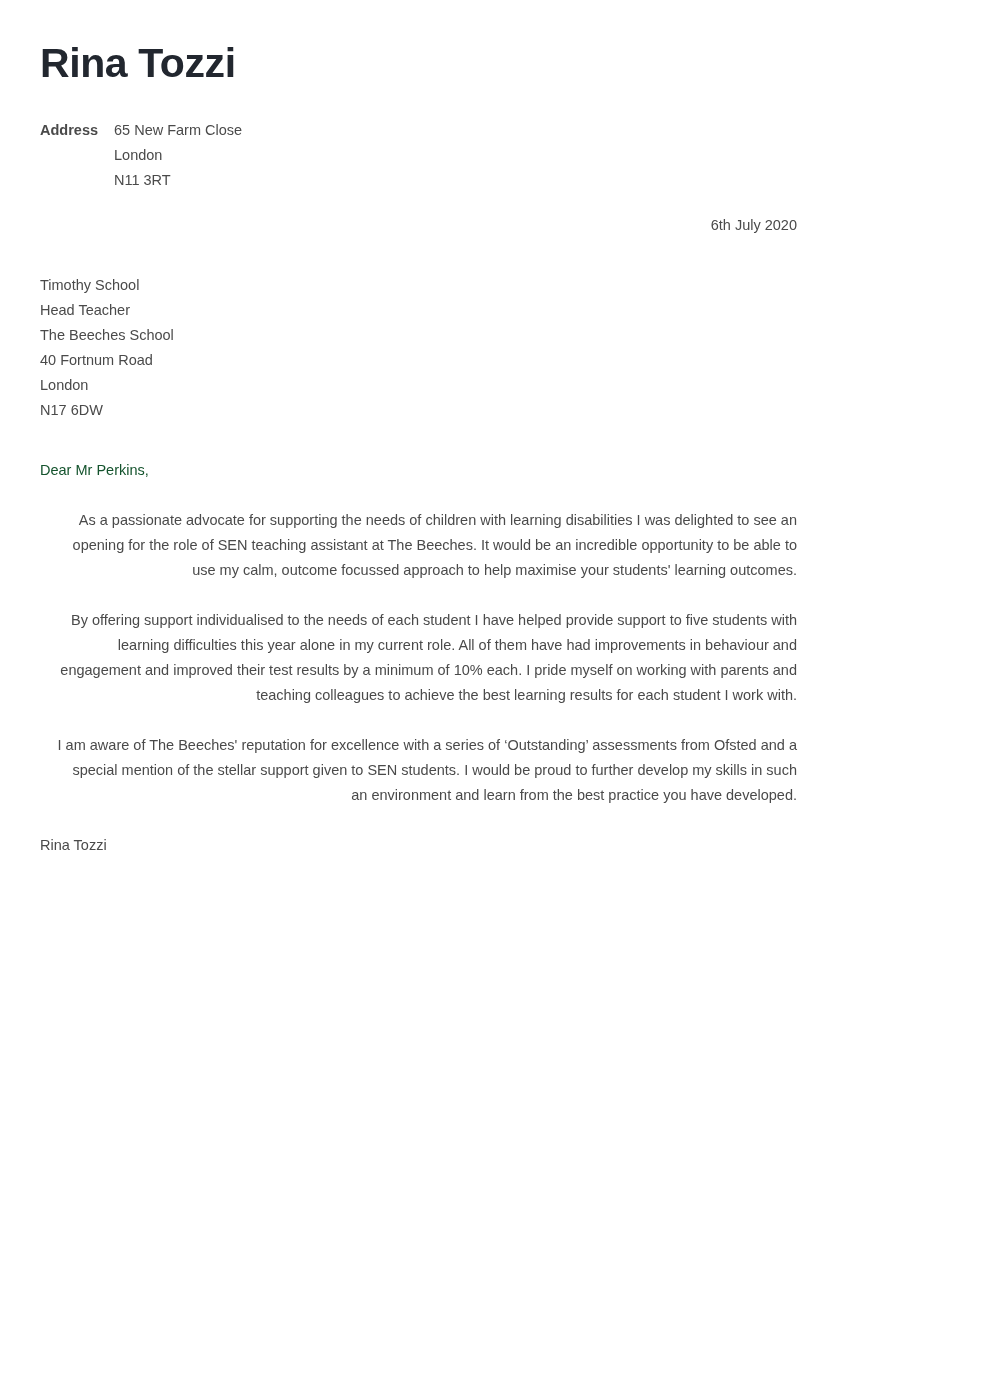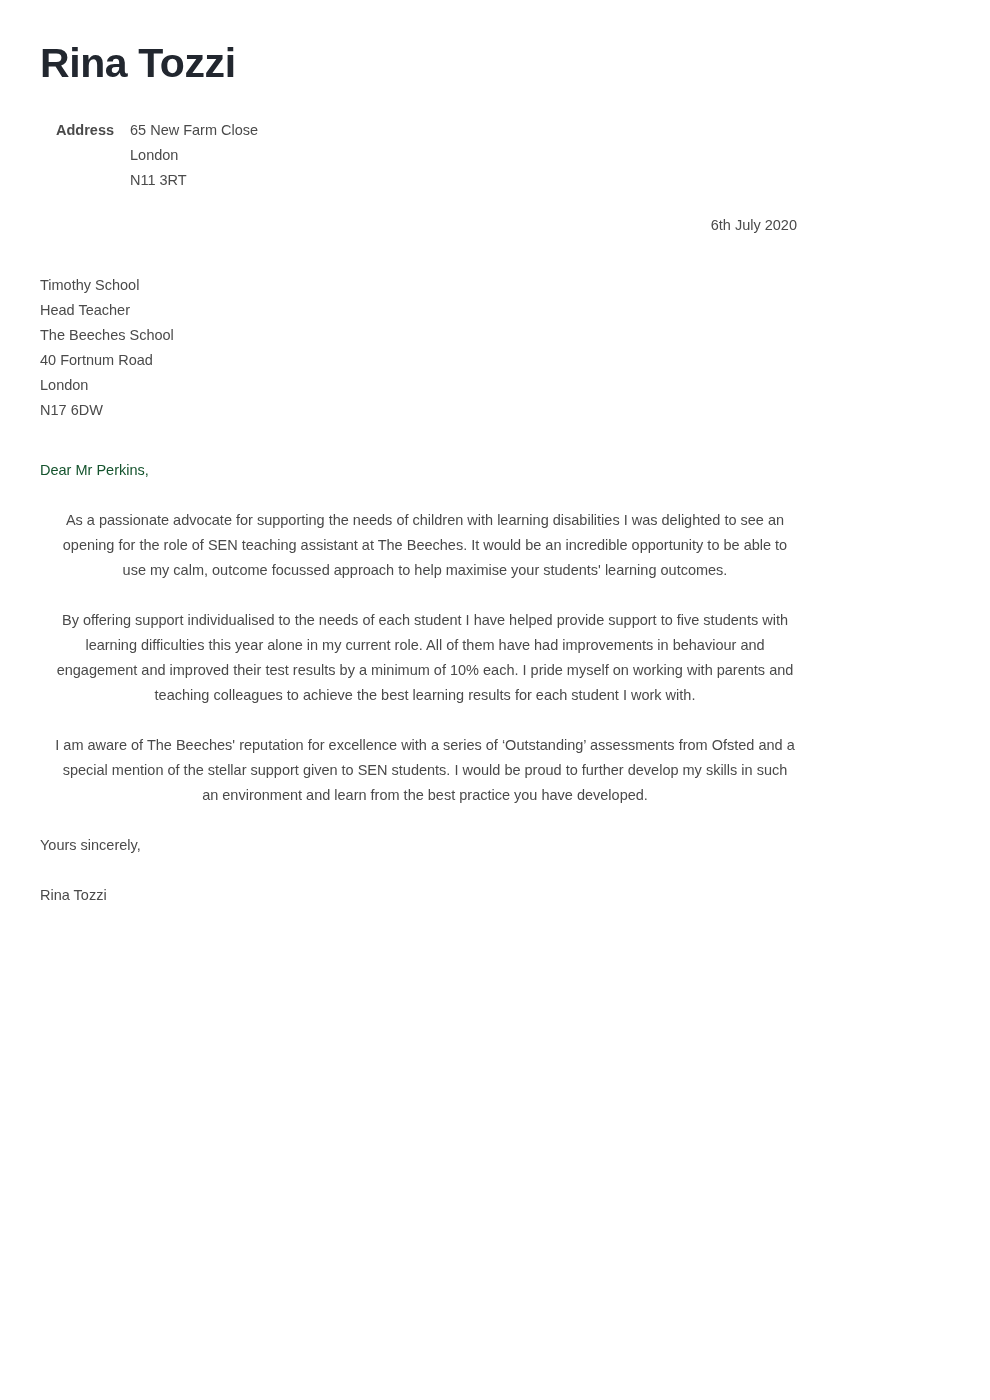--- a/index.html
+++ b/index.html
@@ -33,21 +33,21 @@
     font-size: 41px;
     line-height: 1.15;
     font-weight: bold;
     color: #22272f;
     letter-spacing: -0.4px;
     margin: 0 0 31px 0;
   }
 
   .contact-table {
     border-collapse: collapse;
-    margin: 16px;
+    margin: 0;
   }
   .contact-table td {
     padding: 0;
     font-size: 14.5px;
     line-height: 25px;
     vertical-align: top;
     color: #4a4a4a;
   }
   .contact-label {
     font-weight: bold;
@@ -89,21 +89,21 @@
     font-size: 14.5px;
     line-height: 25px;
     color: #14532d;
     margin: 0 0 25px 0;
   }
   .body-paragraph {
     font-size: 14.5px;
     line-height: 25px;
     color: #4a4a4a;
     margin: 0 0 25px 13px;
-    text-align: center;
+    text-align: right;
   }
   .closing {
     font-size: 14.5px;
     line-height: 25px;
     color: #4a4a4a;
     margin: 0;
   }
   .signature {
     font-size: 14.5px;
     line-height: 25px;
@@ -151,18 +151,17 @@
   <div class="letter-body">
     <p class="salutation">Dear Mr Perkins,</p>
 
     <p class="body-paragraph">As a passionate advocate for supporting the needs of children with learning disabilities I was delighted to see an opening for the role of SEN teaching assistant at The Beeches. It would be an incredible opportunity to be able to use my calm, outcome focussed approach to help maximise your students' learning outcomes.</p>
 
     <p class="body-paragraph">By offering support individualised to the needs of each student I have helped provide support to five students with learning difficulties this year alone in my current role. All of them have had improvements in behaviour and engagement and improved their test results by a minimum of 10% each. I pride myself on working with parents and teaching colleagues to achieve the best learning results for each student I work with.</p>
 
     <p class="body-paragraph">I am aware of The Beeches' reputation for excellence with a series of ‘Outstanding’ assessments from Ofsted and a special mention of the stellar support given to SEN students. I would be proud to further develop my skills in such an environment and learn from the best practice you have developed.</p>
 
 
-    <p class="closing">Yours sincerely,</p>
 
     <p class="signature">Rina Tozzi</p>
   </div>
 
 </div>
 
 </body></html>

